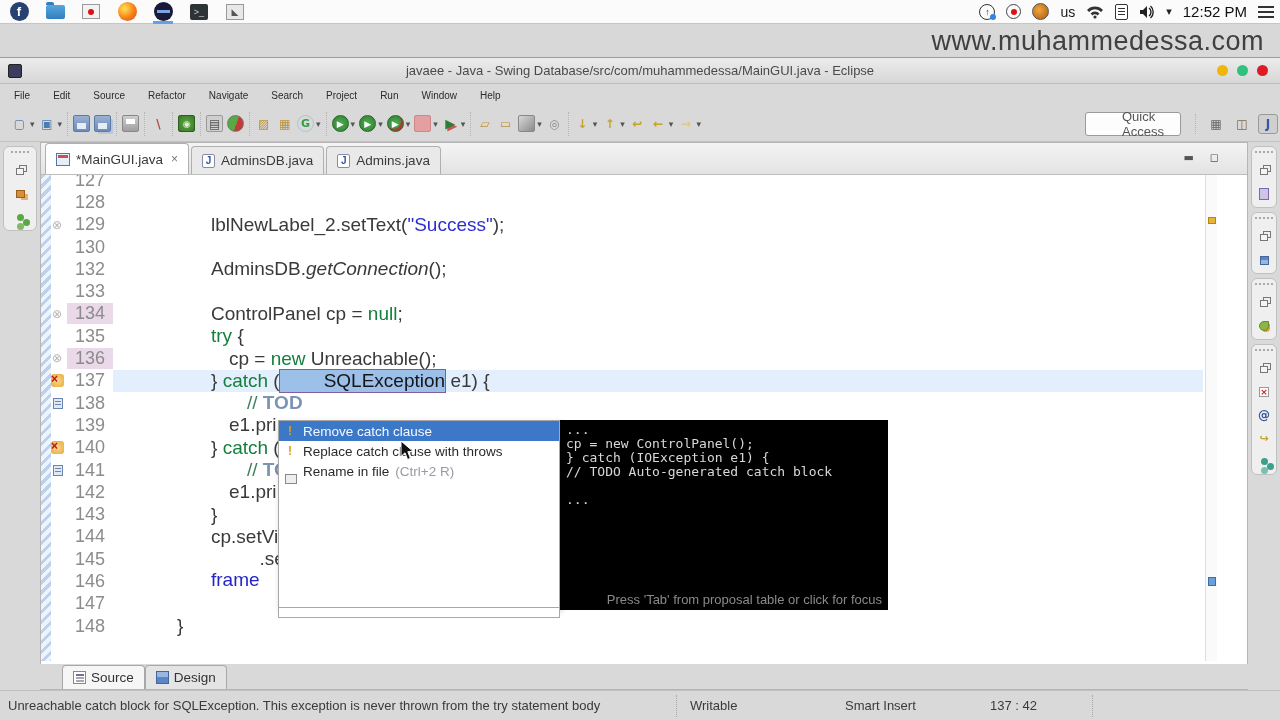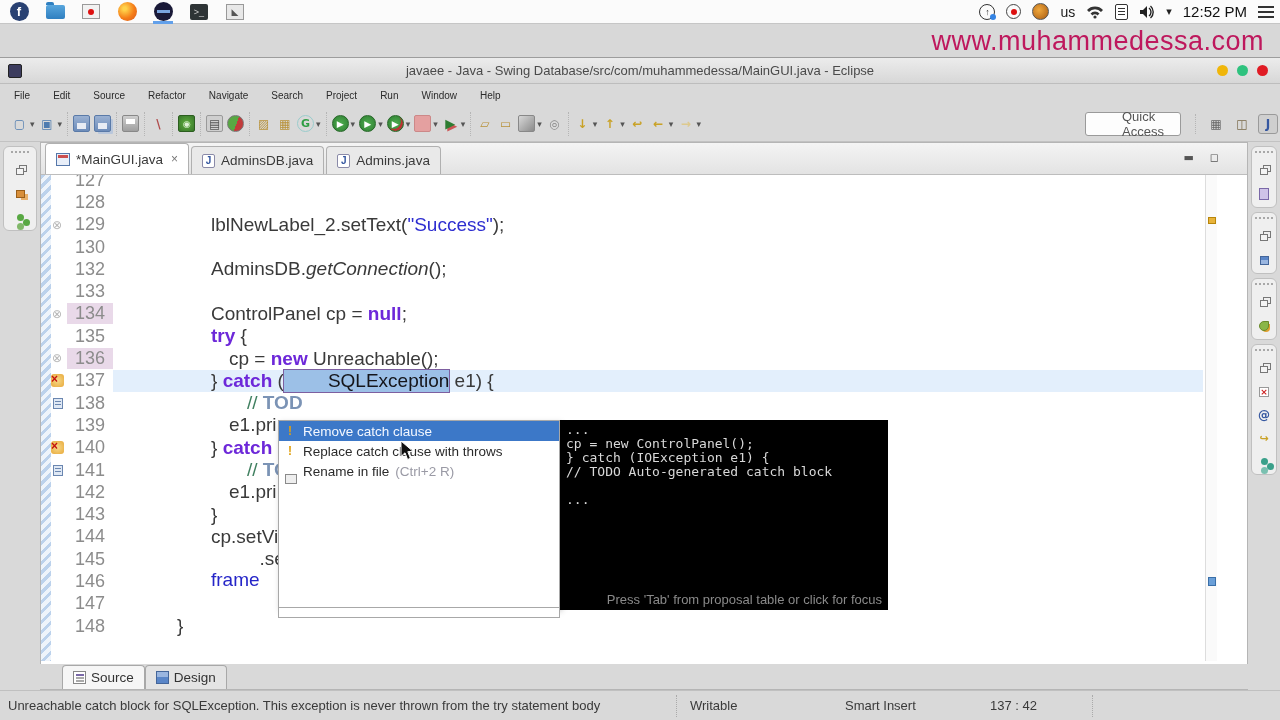--- a/index.html
+++ b/index.html
@@ -32,21 +32,21 @@
   .kb { font-size:14px; color:#1a1a1a; }
   .clip-ic { width:13px; height:16px; background:#fff; border:1.5px solid #333; border-radius:2px; position:relative; }
   .clip-ic:before { content:""; position:absolute; left:2px; top:3px; width:7px; height:1.5px; background:#333; box-shadow:0 3px 0 #333, 0 6px 0 #333; }
   .caret { font-size:11px; color:#222; }
   .clock { font-size:15px; color:#111; }
   .burger { width:16px; height:12px; border-top:2px solid #333; border-bottom:2px solid #333; position:relative; }
   .burger:before { content:""; position:absolute; left:0; top:3px; width:100%; height:2px; background:#333; }
 
   
   .wmband { position:absolute; left:0; top:24px; width:1280px; height:34px; background:#d8d8d8; border-bottom:1px solid #9d9d9d; }
-  .wm { position:absolute; right:16px; top:2px; font-size:27px; color:#be185d; letter-spacing:.5px; }
+  .wm { position:absolute; right:16px; top:2px; font-size:27px; color:#404040; letter-spacing:.5px; }
 
   
   .titlebar { position:absolute; left:0; top:58px; width:1280px; height:26px; background:linear-gradient(#ececec,#d7d7d7); border-bottom:1px solid #bdbdbd; display:flex; align-items:center; }
   .app-ic { width:14px; height:14px; margin-left:8px; background:#3c3c5e; border:1px solid #222; border-radius:2px; }
   .title-text { position:absolute; left:0; right:0; text-align:center; font-size:13px; color:#4a4a4a; }
   .winbtns { position:absolute; right:12px; top:7px; display:flex; gap:9px; }
   .wb { width:11px; height:11px; border-radius:50%; }
   .wb.y { background:#f0b60a; } .wb.g { background:#2ec27e; } .wb.r { background:#e01b24; }
 
   .menubar { position:absolute; left:0; top:84px; width:1280px; height:22px; background:#d9d9d9; display:flex; align-items:center; gap:23px; padding-left:14px; }
@@ -114,21 +114,21 @@
 
   .edbody { position:relative; width:100%; height:486px; overflow:hidden; background:#fff; }
   .hatch { position:absolute; left:0; top:0; width:10px; height:100%; background:repeating-linear-gradient(135deg,#bcd2ec 0 3px,#eef4fb 3px 7px); }
   .code-lines { position:absolute; left:10px; top:-6px; right:44px; }
   .cl { display:flex; height:22.3px; align-items:center; }
   .ruler { width:16px; height:100%; position:relative; flex:none; }
   .lnum { width:46px; flex:none; text-align:right; padding-right:8px; font-size:18px; color:#8c8c8c; }
   .lnum.hl { background:#e9d9e9; }
   .ct { flex:1; height:100%; display:flex; align-items:center; font-size:19px; color:#3a3a3a; white-space:pre; }
   .cl.cur .ct { background:#e3effc; }
-  .seg-k { color:#6d28d9; font-weight:bold; }
+  .seg-k { color:#15803d; font-weight:normal; }
   .seg-s { color:#2e2ed0; }
   .seg-c { color:#3f7f5f; }
   .seg-t { color:#7b93b5; font-weight:bold; }
   .seg-f { color:#2525c8;margin-top:42px; }
   .seg-i { font-style:italic; }
   .seg-sel { background:#9cc0e7; color:#15151a; outline:1px solid #7d5fa0;padding-left:44px; }
   .mk-dot { position:absolute; left:1px; top:5px; color:#b5b5b5; font-size:12px; font-family:"DejaVu Sans", sans-serif; line-height:12px; }
   .mk-error { position:absolute; left:0; top:4px; width:13px; height:13px; background:radial-gradient(#f6d98a,#e8a93a); border-radius:3px; }
   .mk-error:before { content:"\00d7"; position:absolute; left:0px; top:-2px; color:#c41010; font-weight:bold; font-size:12px; }
   .mk-task { position:absolute; left:2px; top:6px; width:10px; height:11px; background:#dfe8f4; border:1px solid #6a86b0; }

